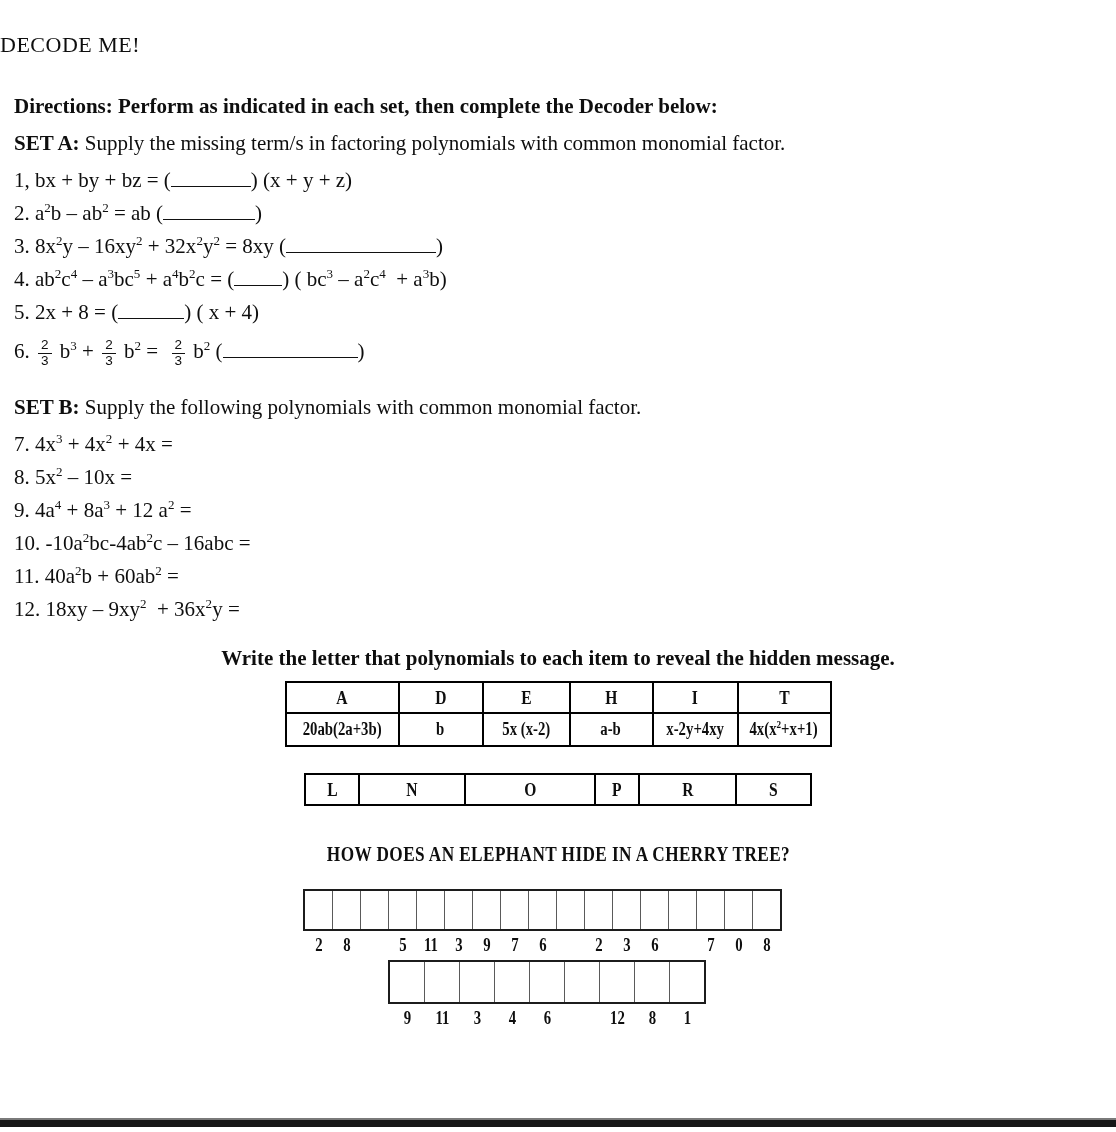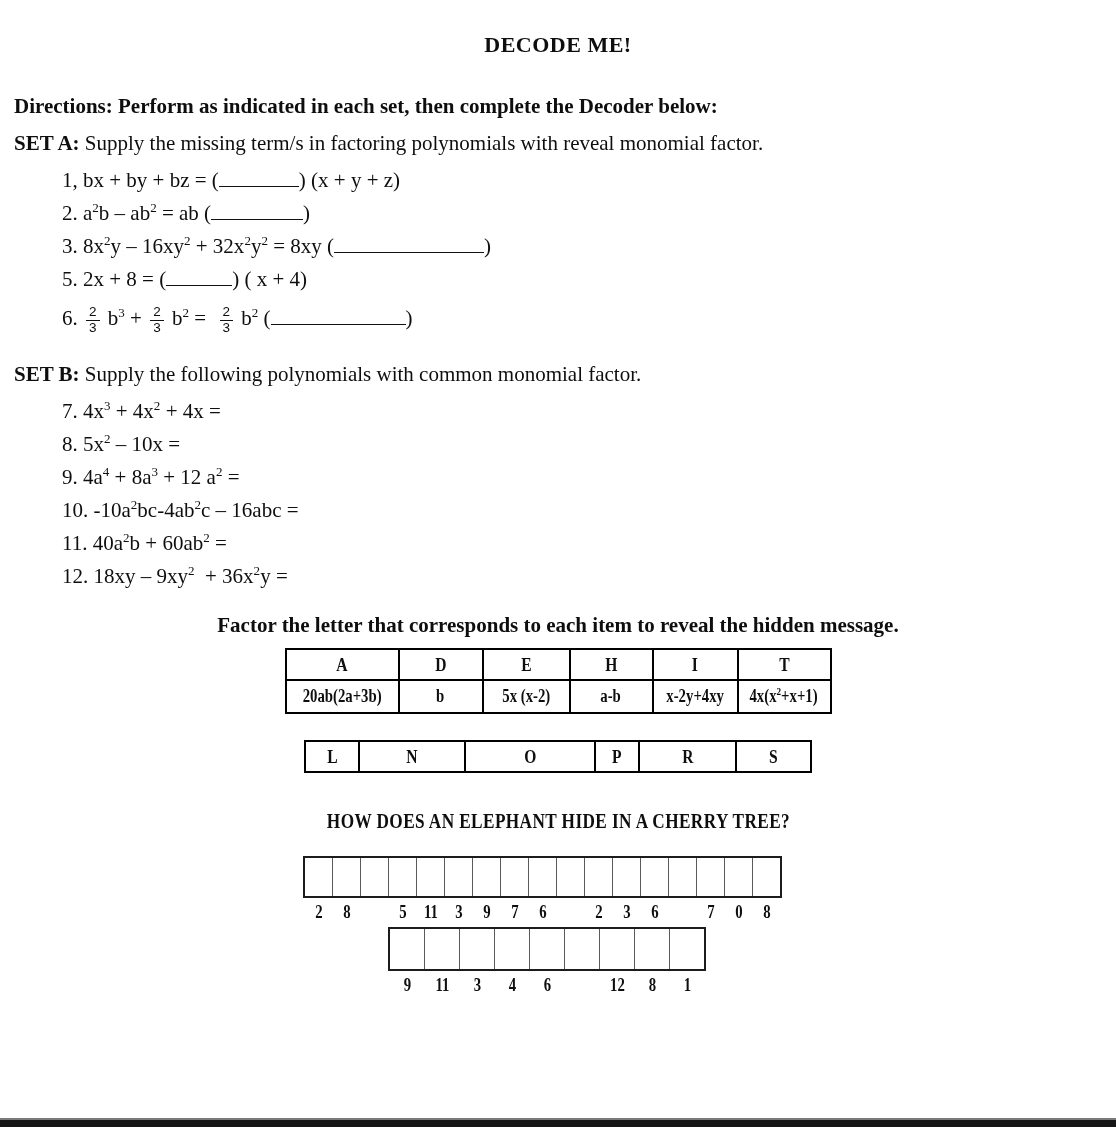--- a/index.html
+++ b/index.html
@@ -9,29 +9,29 @@
     margin:0 auto;
     background:#ffffff;
     color:#0e0e0e;
     font-family:"Liberation Serif","DejaVu Serif",serif;
     font-size:21px;
     overflow:hidden;
     box-sizing:border-box;
     padding-top:32px;
   }
   .title{
-    font-size:22px;font-weight:bold;text-align:center;
+    font-size:22px;font-weight:normal;text-align:left;
     margin:0 0 36px 0;letter-spacing:.5px;
   }
   .bold{font-weight:bold;}
   .center{text-align:center;}
   .para{margin:0 8px 12px 14px;line-height:25px;}
   .seth{margin:0 0 8px 14px;line-height:25px;}
   .items{margin:0 0 0 14px;}
-  .item{line-height:33px;white-space:nowrap;margin-left:48px;}
+  .item{line-height:33px;white-space:nowrap;}
   .item.tall{line-height:44px;}
   sup{font-size:0.62em;line-height:0;vertical-align:super;}
   .blank{
     display:inline-block;height:0.95em;
     border-bottom:1.6px solid #111;
     vertical-align:baseline;
   }
   .frac{
     display:inline-block;vertical-align:-0.52em;text-align:center;
     font-family:"Liberation Sans","DejaVu Sans",sans-serif;
@@ -86,46 +86,47 @@
 </style>
 </head>
 <body>
 
 <div class="page">
 
   <h1 class="title">DECODE ME!</h1>
 
   <p class="para bold">Directions: Perform as indicated in each set, then complete the Decoder below:</p>
 
-  <p class="seth"><span class="bold">SET A:</span><span> Supply the missing term/s in factoring polynomials with reveal monomial factor.</span></p>
+  <p class="seth"><span class="bold">SET A:</span><span> Supply the missing term/s in factoring polynomials with common monomial factor.</span></p>
 
   <div class="items">
 
   <div class="item">1, bx + by + bz = (<span class="blank" style="width:80px"></span>) (x + y + z)</div>
       <div class="item">2. a<sup>2</sup>b – ab<sup>2</sup> = ab (<span class="blank" style="width:92px"></span>)</div>
       <div class="item">3. 8x<sup>2</sup>y – 16xy<sup>2</sup> + 32x<sup>2</sup>y<sup>2</sup> = 8xy (<span class="blank" style="width:150px"></span>)</div>
+      <div class="item">4. ab<sup>2</sup>c<sup>4</sup> – a<sup>3</sup>bc<sup>5</sup> + a<sup>4</sup>b<sup>2</sup>c = (<span class="blank" style="width:48px"></span>) ( bc<sup>3</sup> – a<sup>2</sup>c<sup>4</sup>&nbsp; + a<sup>3</sup>b)</div>
       <div class="item">5. 2x + 8 = (<span class="blank" style="width:66px"></span>) ( x + 4)</div>
       <div class="item tall">6. <span class="frac"><span class="fn">2</span><span class="fd">3</span></span> b<sup>3</sup> + <span class="frac"><span class="fn">2</span><span class="fd">3</span></span> b<sup>2</sup> =&nbsp; <span class="frac"><span class="fn">2</span><span class="fd">3</span></span> b<sup>2</sup> (<span class="blank" style="width:135px"></span>)</div>
     </div>
 
   <div class="gap-b"></div>
 
   <p class="seth"><span class="bold">SET B:</span><span> Supply the following polynomials with common monomial factor.</span></p>
 
   <div class="items">
 
   <div class="item">7. 4x<sup>3</sup> + 4x<sup>2</sup> + 4x =</div>
       <div class="item">8. 5x<sup>2</sup> – 10x =</div>
       <div class="item">9. 4a<sup>4</sup> + 8a<sup>3</sup> + 12 a<sup>2</sup> =</div>
       <div class="item">10. -10a<sup>2</sup>bc-4ab<sup>2</sup>c – 16abc =</div>
       <div class="item">11. 40a<sup>2</sup>b + 60ab<sup>2</sup> =</div>
       <div class="item">12. 18xy – 9xy<sup>2</sup>&nbsp; + 36x<sup>2</sup>y =</div>
     </div>
 
-  <p class="instruction">Factor the letter that corresponds to each item to reveal the hidden message.</p>
+  <p class="instruction">Write the letter that polynomials to each item to reveal the hidden message.</p>
 
 
   <table class="t t1">
     <colgroup>
       <col style="width:113px">
         <col style="width:84px">
         <col style="width:87px">
       <col style="width:83px">
         <col style="width:85px">
         <col style="width:93px">

